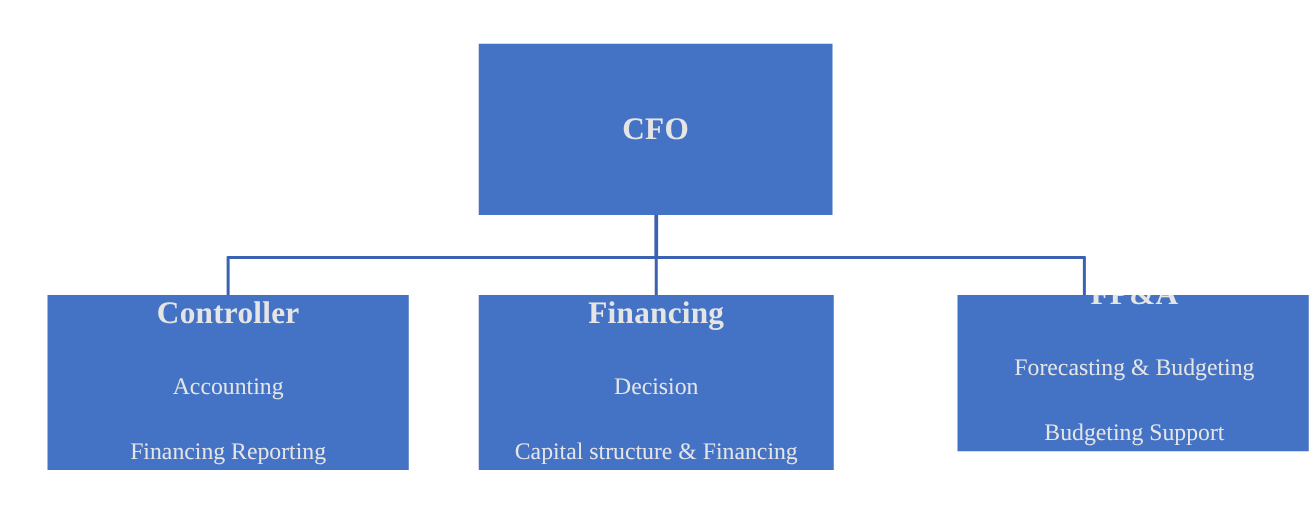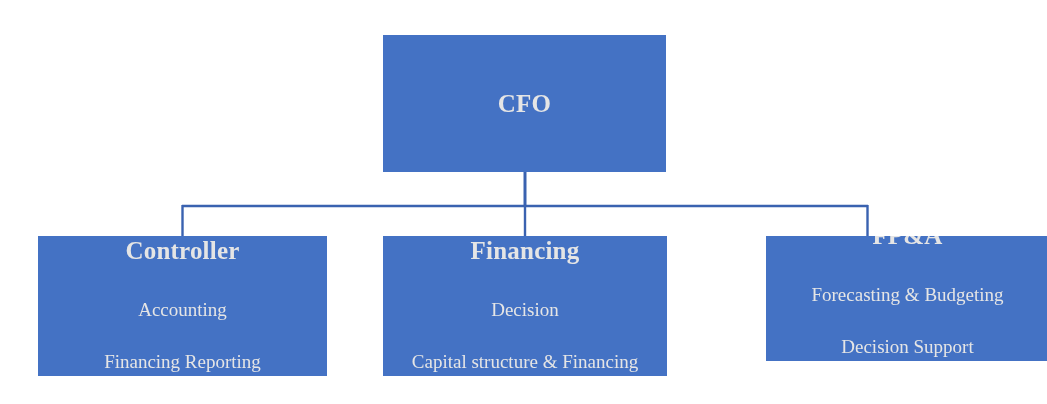--- a/index.html
+++ b/index.html
@@ -129,16 +129,16 @@
 
   <div class="node child" id="node-treasury" style="background:#4472C4">
     <div class="node-title">Financing</div>
     <div class="node-sub">Decision</div>
     <div class="node-sub">Capital structure &amp; Financing</div>
   </div>
 
   <div class="node child" id="node-fpa" style="background:#4472C4">
     <div class="node-title">FP&amp;A</div>
     <div class="node-sub">Forecasting &amp; Budgeting</div>
-    <div class="node-sub">Decision Support</div>
+    <div class="node-sub">Budgeting Support</div>
   </div>
 
 </div>
 
 </body></html>

